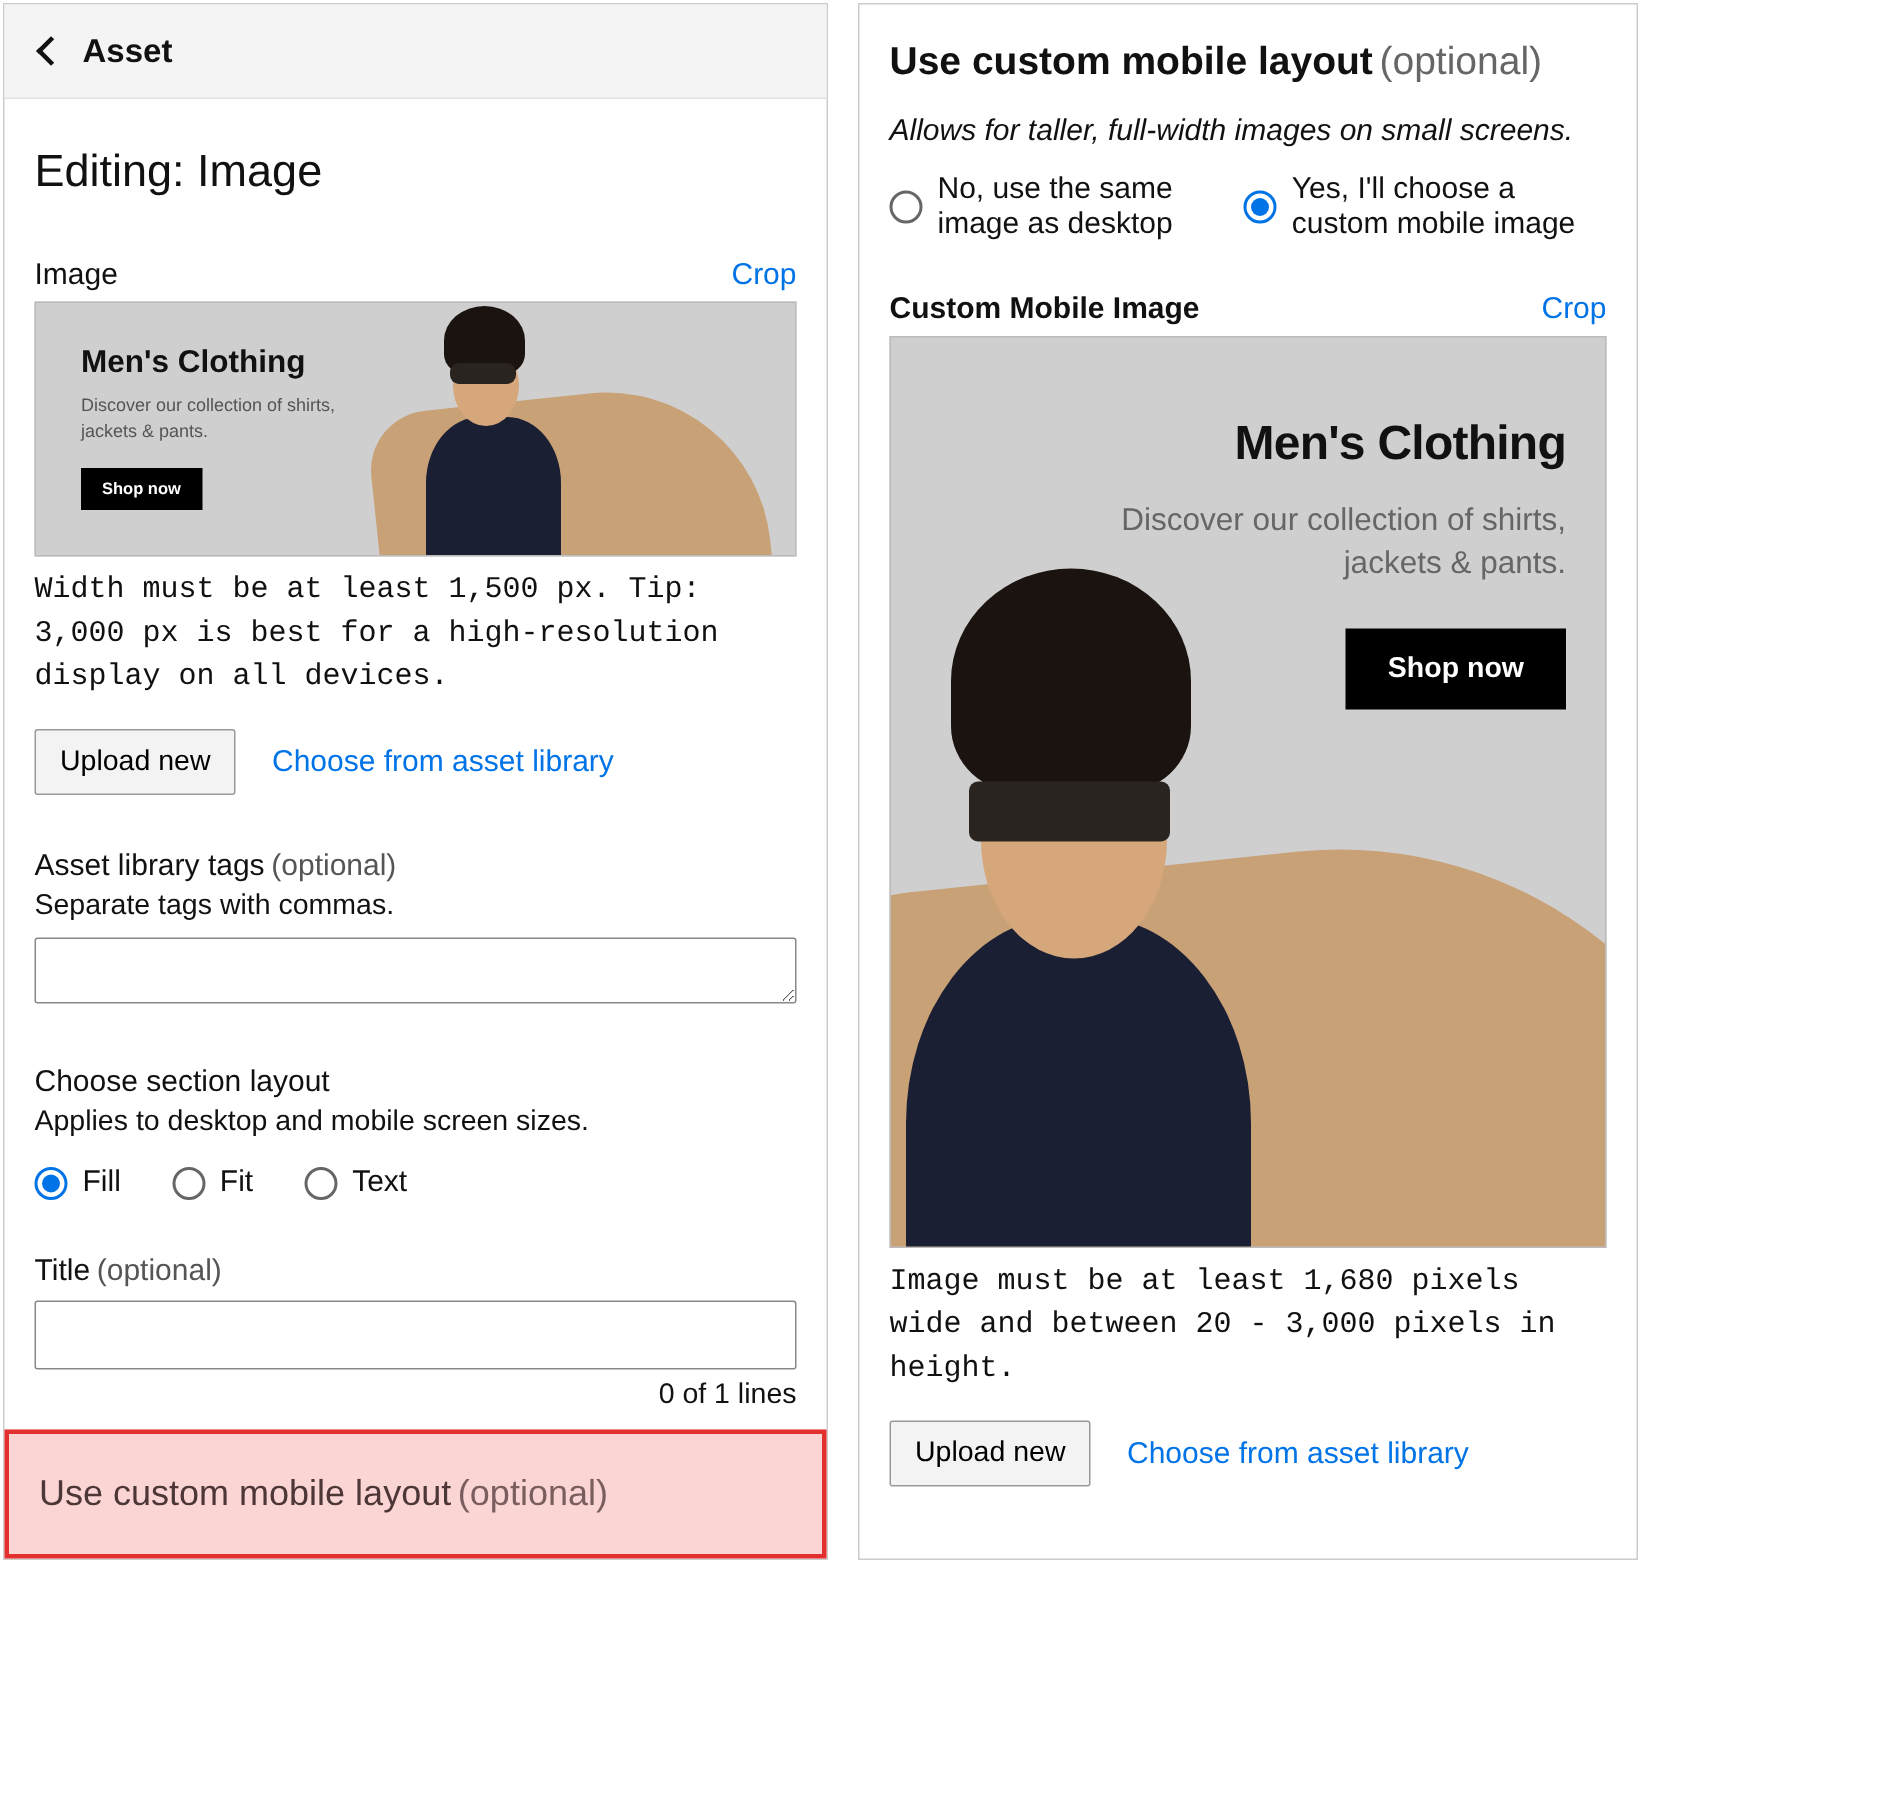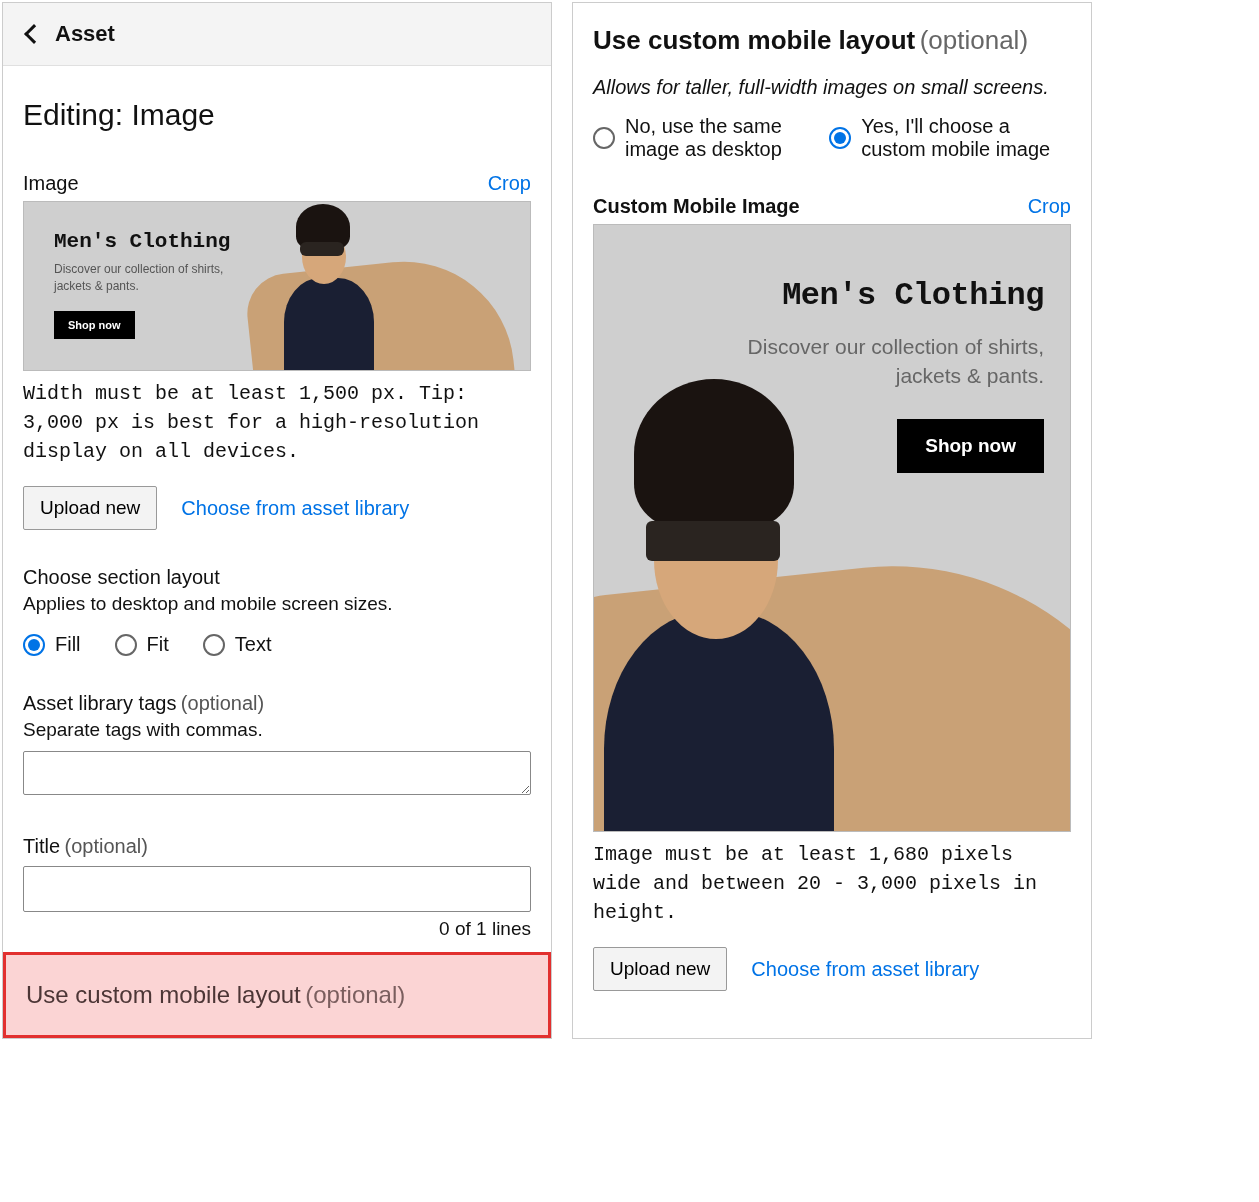--- a/index.html
+++ b/index.html
@@ -51,21 +51,21 @@
   
   .banner {
     margin-top: 6px;
     border: 1px solid #bbb;
     background: #cfcfcf;
     position: relative;
     overflow: hidden;
   }
   .banner-desk { height: 170px; }
   .banner-mob { height: 608px; margin-top:6px;}
-  .banner-title { font-weight:700;font-family:Liberation Mono, monospace; }
+  .banner-title { font-weight:700; }
   .banner-desk .txt { position:absolute; top:28px; left:30px; }
   .banner-desk .banner-title { font-size:21px; }
   .banner-desk .banner-sub { font-size:12px; color:#555; margin-top:8px; max-width:180px; line-height:1.4;}
   .banner-desk .shop { margin-top:16px; background:#000; color:#fff; font-size:11px; font-weight:700; padding:8px 14px; display:inline-block;}
   .banner-mob .txt { position:absolute; top:52px; right:26px; text-align:right; max-width:310px;}
   .banner-mob .banner-title { font-size:32px; letter-spacing:-0.5px;}
   .banner-mob .banner-sub { font-size:21px; color:#666; margin-top:18px; line-height:1.4;}
   .banner-mob .shop { margin-top:28px; background:#000; color:#fff; font-size:19px; font-weight:700; padding:16px 28px; display:inline-block;}
 
   
@@ -161,46 +161,46 @@
     </div>
 
     <div class="hint">Width must be at least 1,500 px. Tip: 3,000 px is best for a high-resolution display on all devices.</div>
 
     <div class="btn-row">
       <button class="btn">Upload new</button>
       <span class="link">Choose from asset library</span>
     </div>
 
     <div class="sect">
+      <span class="lbl">Asset library tags</span>
+      <span class="lbl-opt">(optional)</span>
+      <div class="small-hint">Separate tags with commas.</div>
+      <textarea class="tags" style=""></textarea>
+    </div>
+
+    <div class="sect">
       <div class="lbl">Choose section layout</div>
       <div class="small-hint">Applies to desktop and mobile screen sizes.</div>
       <div class="radios">
         <label class="radio">
             <span class="rdot sel"></span>
             <span>Fill</span>
           </label>
         <label class="radio">
             <span class="rdot"></span>
             <span>Fit</span>
           </label>
         <label class="radio">
             <span class="rdot"></span>
             <span>Text</span>
           </label>
       </div>
     </div>
 
     <div class="sect">
-      <span class="lbl">Asset library tags</span>
-      <span class="lbl-opt">(optional)</span>
-      <div class="small-hint">Separate tags with commas.</div>
-      <textarea class="tags" style=""></textarea>
-    </div>
-
-    <div class="sect">
       <span class="lbl">Title</span>
       <span class="lbl-opt">(optional)</span>
       <input class="title" type="text" style="">
       <div class="counter">0 of 1 lines</div>
     </div>
 
     <div class="hl">
       <span class="lbl">Use custom mobile layout</span>
       <span class="lbl-opt">(optional)</span>
     </div>

